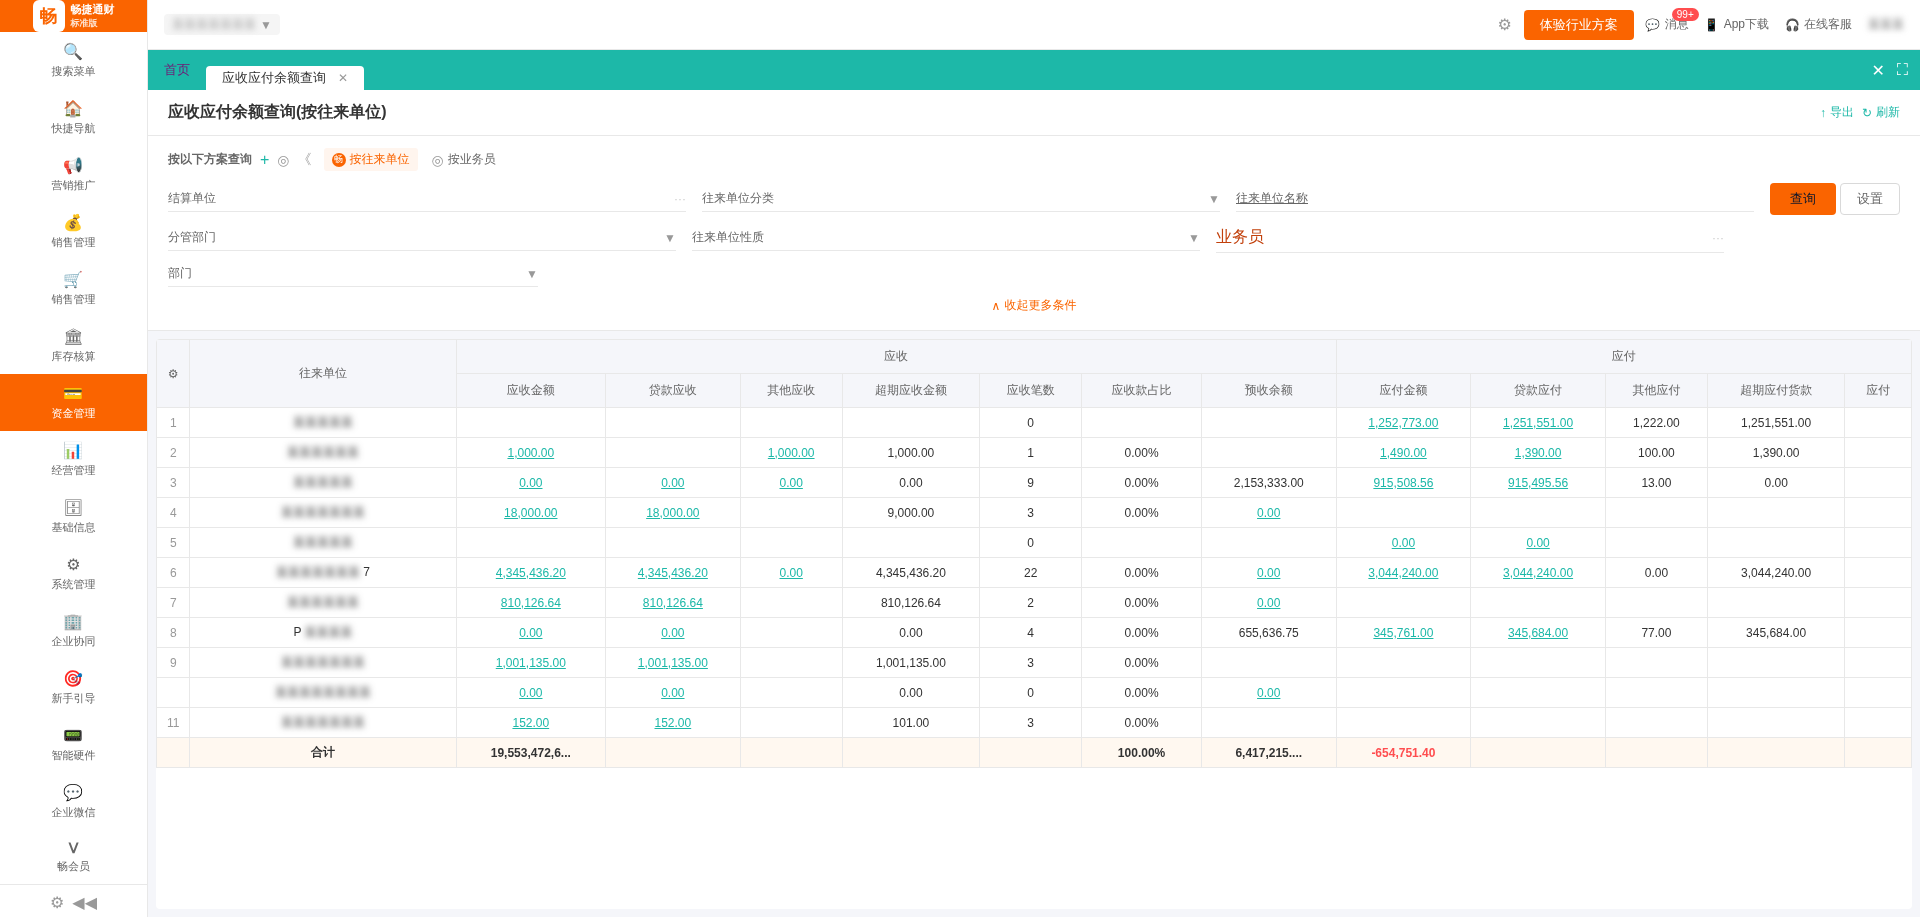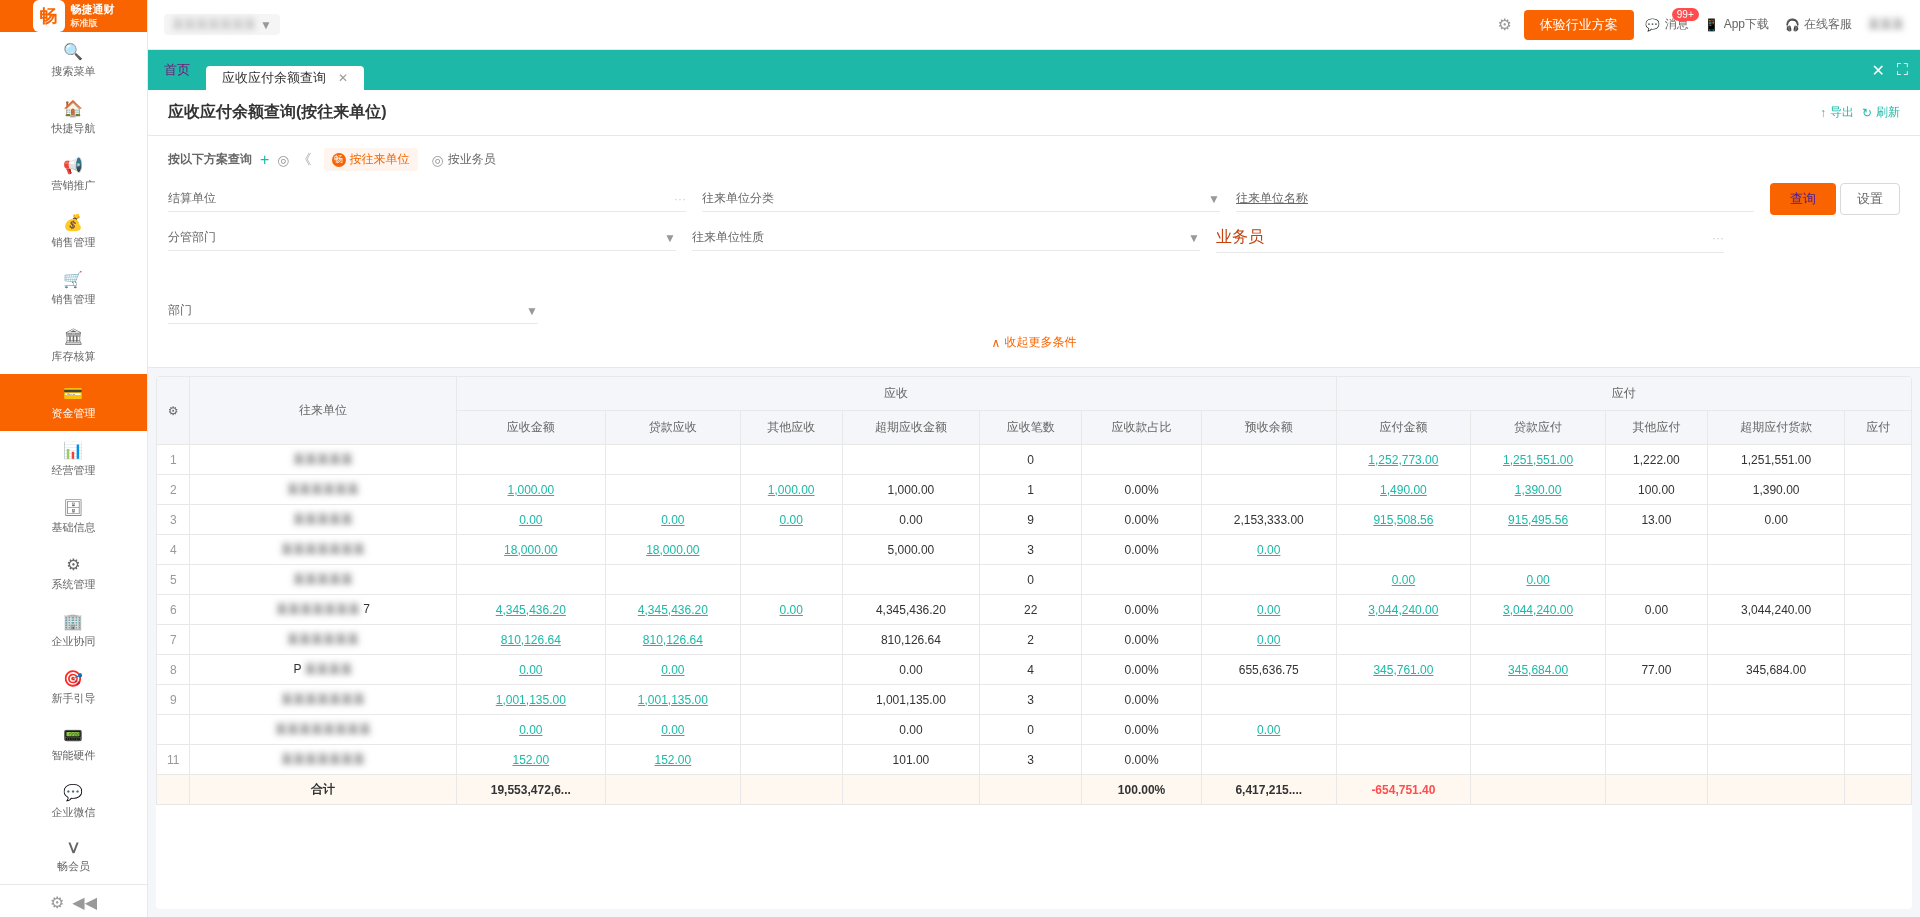--- a/index.html
+++ b/index.html
@@ -246,21 +246,21 @@
         <div style="flex:1;display:flex;align-items:center;border-bottom:1px solid #e8e8e8;padding:4px 0;gap:20px;">
           <span style="color:#666;font-size:12px;width:80px;flex-shrink:0;">往来单位分类</span>
           <div style="flex:1;"></div>
           <span style="color:#999;">▼</span>
         </div>
         <div style="flex:1;display:flex;align-items:center;border-bottom:1px solid #e8e8e8;padding:4px 0;">
           <span style="color:#666;font-size:12px;width:80px;flex-shrink:0;text-decoration:underline;">往来单位名称</span>
           <div style="flex:1;"></div>
         </div>
         <div style="display:flex;gap:4px;flex-shrink:0;">
-          <button style="background:#fa6400;color:#4c1d95;border:none;border-radius:4px;padding:6px 20px;cursor:pointer;font-size:13px;">查询</button>
+          <button style="background:#fa6400;color:#0f172a;border:none;border-radius:4px;padding:6px 20px;cursor:pointer;font-size:13px;">查询</button>
           <button style="background:white;color:#666;border:1px solid #d9d9d9;border-radius:4px;padding:6px 16px;cursor:pointer;font-size:13px;">设置</button>
         </div>
       </div>
 
       <div class="filter-row" style="display:flex;gap:16px;margin-bottom:8px;">
         <div style="flex:1;display:flex;align-items:center;border-bottom:1px solid #e8e8e8;padding:4px 0;gap:12px;">
           <span style="color:#666;font-size:12px;width:60px;flex-shrink:0;">分管部门</span>
           <div style="flex:1;"></div>
           <span style="color:#999;">▼</span>
         </div>
@@ -271,21 +271,21 @@
         </div>
         <div style="flex:1;display:flex;align-items:center;border-bottom:1px solid #e8e8e8;padding:4px 0;">
           <span style="color:#c2410c;font-size:16px;width:60px;flex-shrink:0;">业务员</span>
           <div style="flex:1;"></div>
           <span style="color:#ccc;">···</span>
         </div>
         <div style="width:160px;flex-shrink:0;"></div>
       </div>
 
       <div class="filter-row" style="display:flex;gap:16px;margin-bottom:4px;">
-        <div style="flex:1;max-width:370px;display:flex;align-items:center;border-bottom:1px solid #e8e8e8;padding:4px 0;margin-top:37px;">
+        <div style="flex:1;max-width:370px;display:flex;align-items:center;border-bottom:1px solid #e8e8e8;padding:4px 0;">
           <span style="color:#666;font-size:12px;width:60px;flex-shrink:0;">部门</span>
           <div style="flex:1;"></div>
           <span style="color:#999;">▼</span>
         </div>
       </div>
 
       <div style="display:flex;justify-content:center;margin-top:6px;">
         <div class="collapse-btn">
           <span>∧</span>
           <span>收起更多条件</span>
@@ -371,21 +371,21 @@
             <td>0.00</td>
             <td></td>
           </tr>
 
           <tr>
             <td class="row-num">4</td>
             <td><span class="blurred">某某某某某某某</span></td>
             <td><span class="link">18,000.00</span></td>
             <td><span class="link">18,000.00</span></td>
             <td></td>
-            <td>5,000.00</td>
+            <td>9,000.00</td>
             <td>3</td>
             <td>0.00%</td>
             <td><span class="link">0.00</span></td>
             <td></td>
             <td></td>
             <td></td>
             <td></td>
             <td></td>
           </tr>
 

